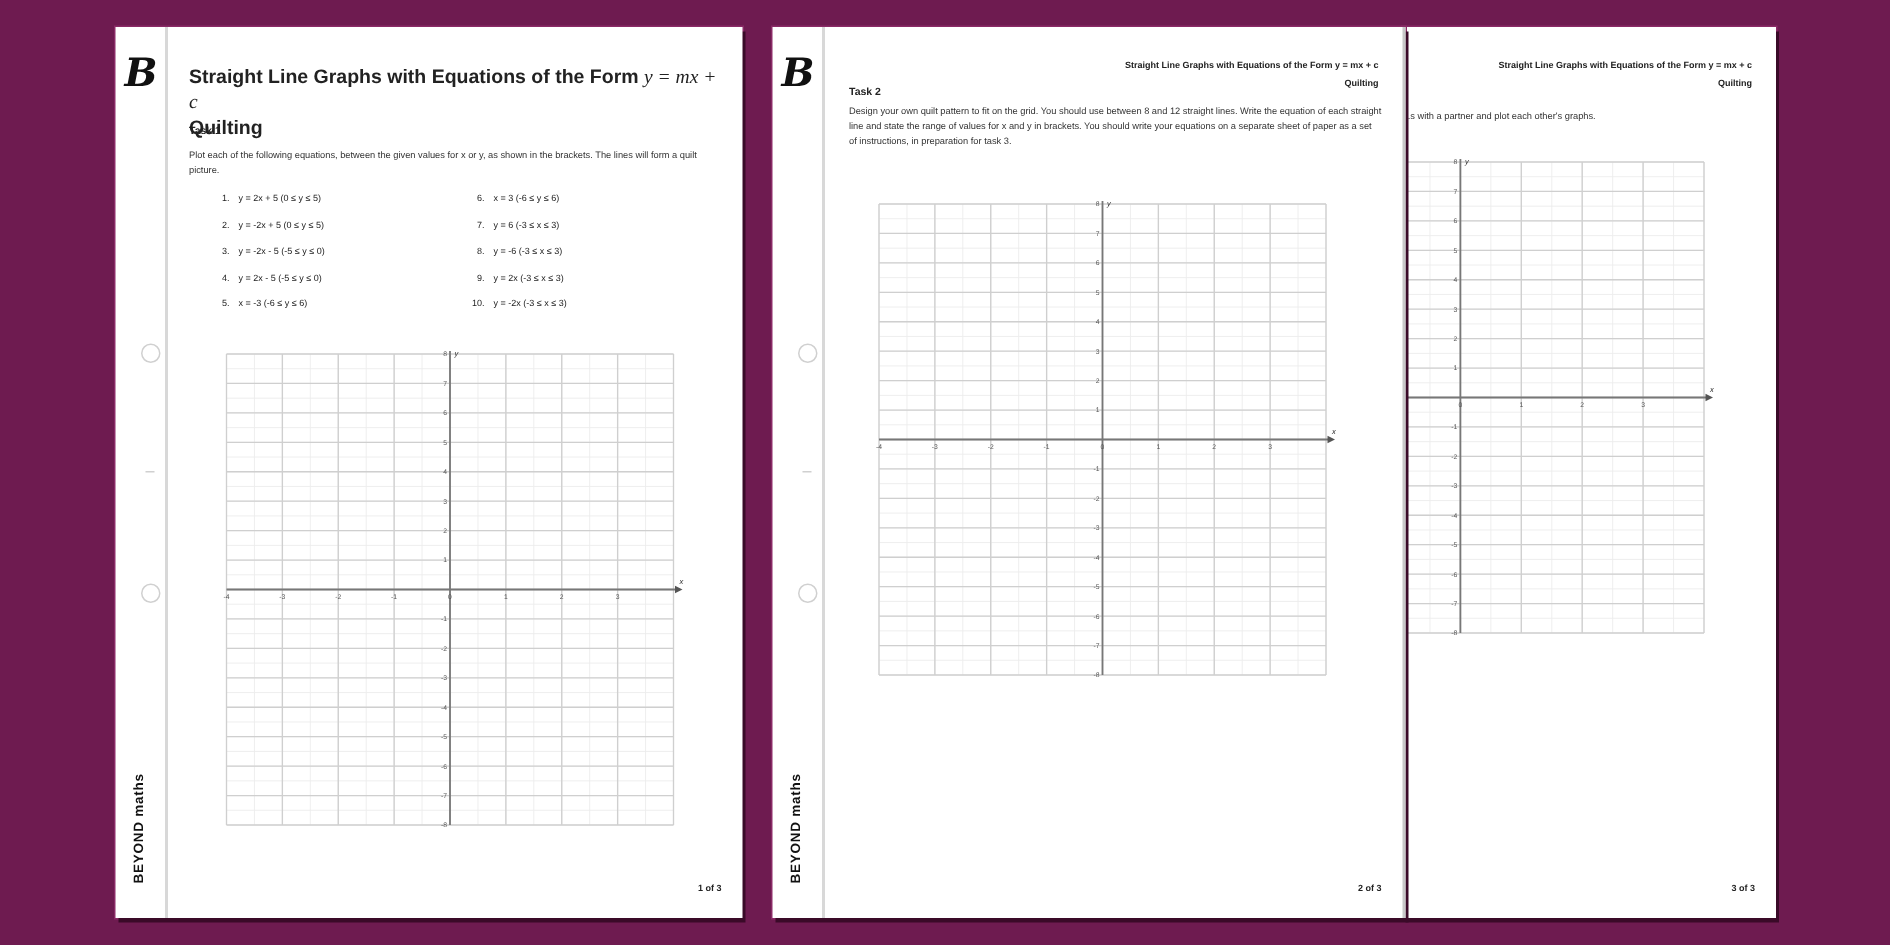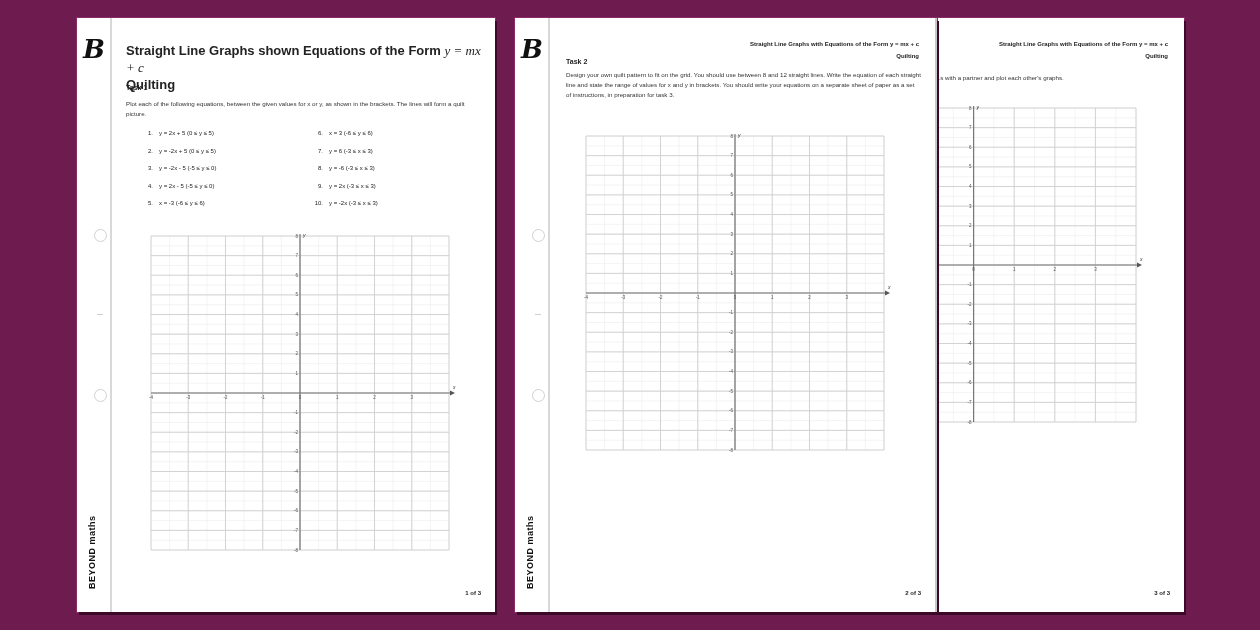--- a/index.html
+++ b/index.html
@@ -52,21 +52,21 @@
   <div class="margin-line"></div>
   <div class="logo-b">B</div>
   <div class="hole" style="top:211px"></div>
   <div class="hole-dash" style="top:296px"></div>
   <div class="hole" style="top:371px"></div>
   <div class="beyond">
       <span>BEYOND maths</span>
     </div>
 
   <div class="title1">
-    <span>Straight Line Graphs shown Equations of the Form </span><i>y = mx + c</i><br>
+    <span>Straight Line Graphs with Equations of the Form </span><i>y = mx + c</i><br>
     <span>Quilting</span>
   </div>
   <div class="taskhead" style="left:49px;top:66px">Task 1</div>
   <div class="para" style="left:49px;top:81px;width:360px">Plot each of the following equations, between the given values for x or y, as shown in the brackets. The lines will form a quilt picture.</div>
 
   <div class="eqcol" style="left:62px;top:112px">
     <div><span class="n">1.</span><span>y = 2x + 5 (0 ≤ y ≤ 5)</span></div>
     <div><span class="n">2.</span><span>y = -2x + 5 (0 ≤ y ≤ 5)</span></div>
     <div><span class="n">3.</span><span>y = -2x - 5 (-5 ≤ y ≤ 0)</span></div>
     <div><span class="n">4.</span><span>y = 2x - 5 (-5 ≤ y ≤ 0)</span></div>

